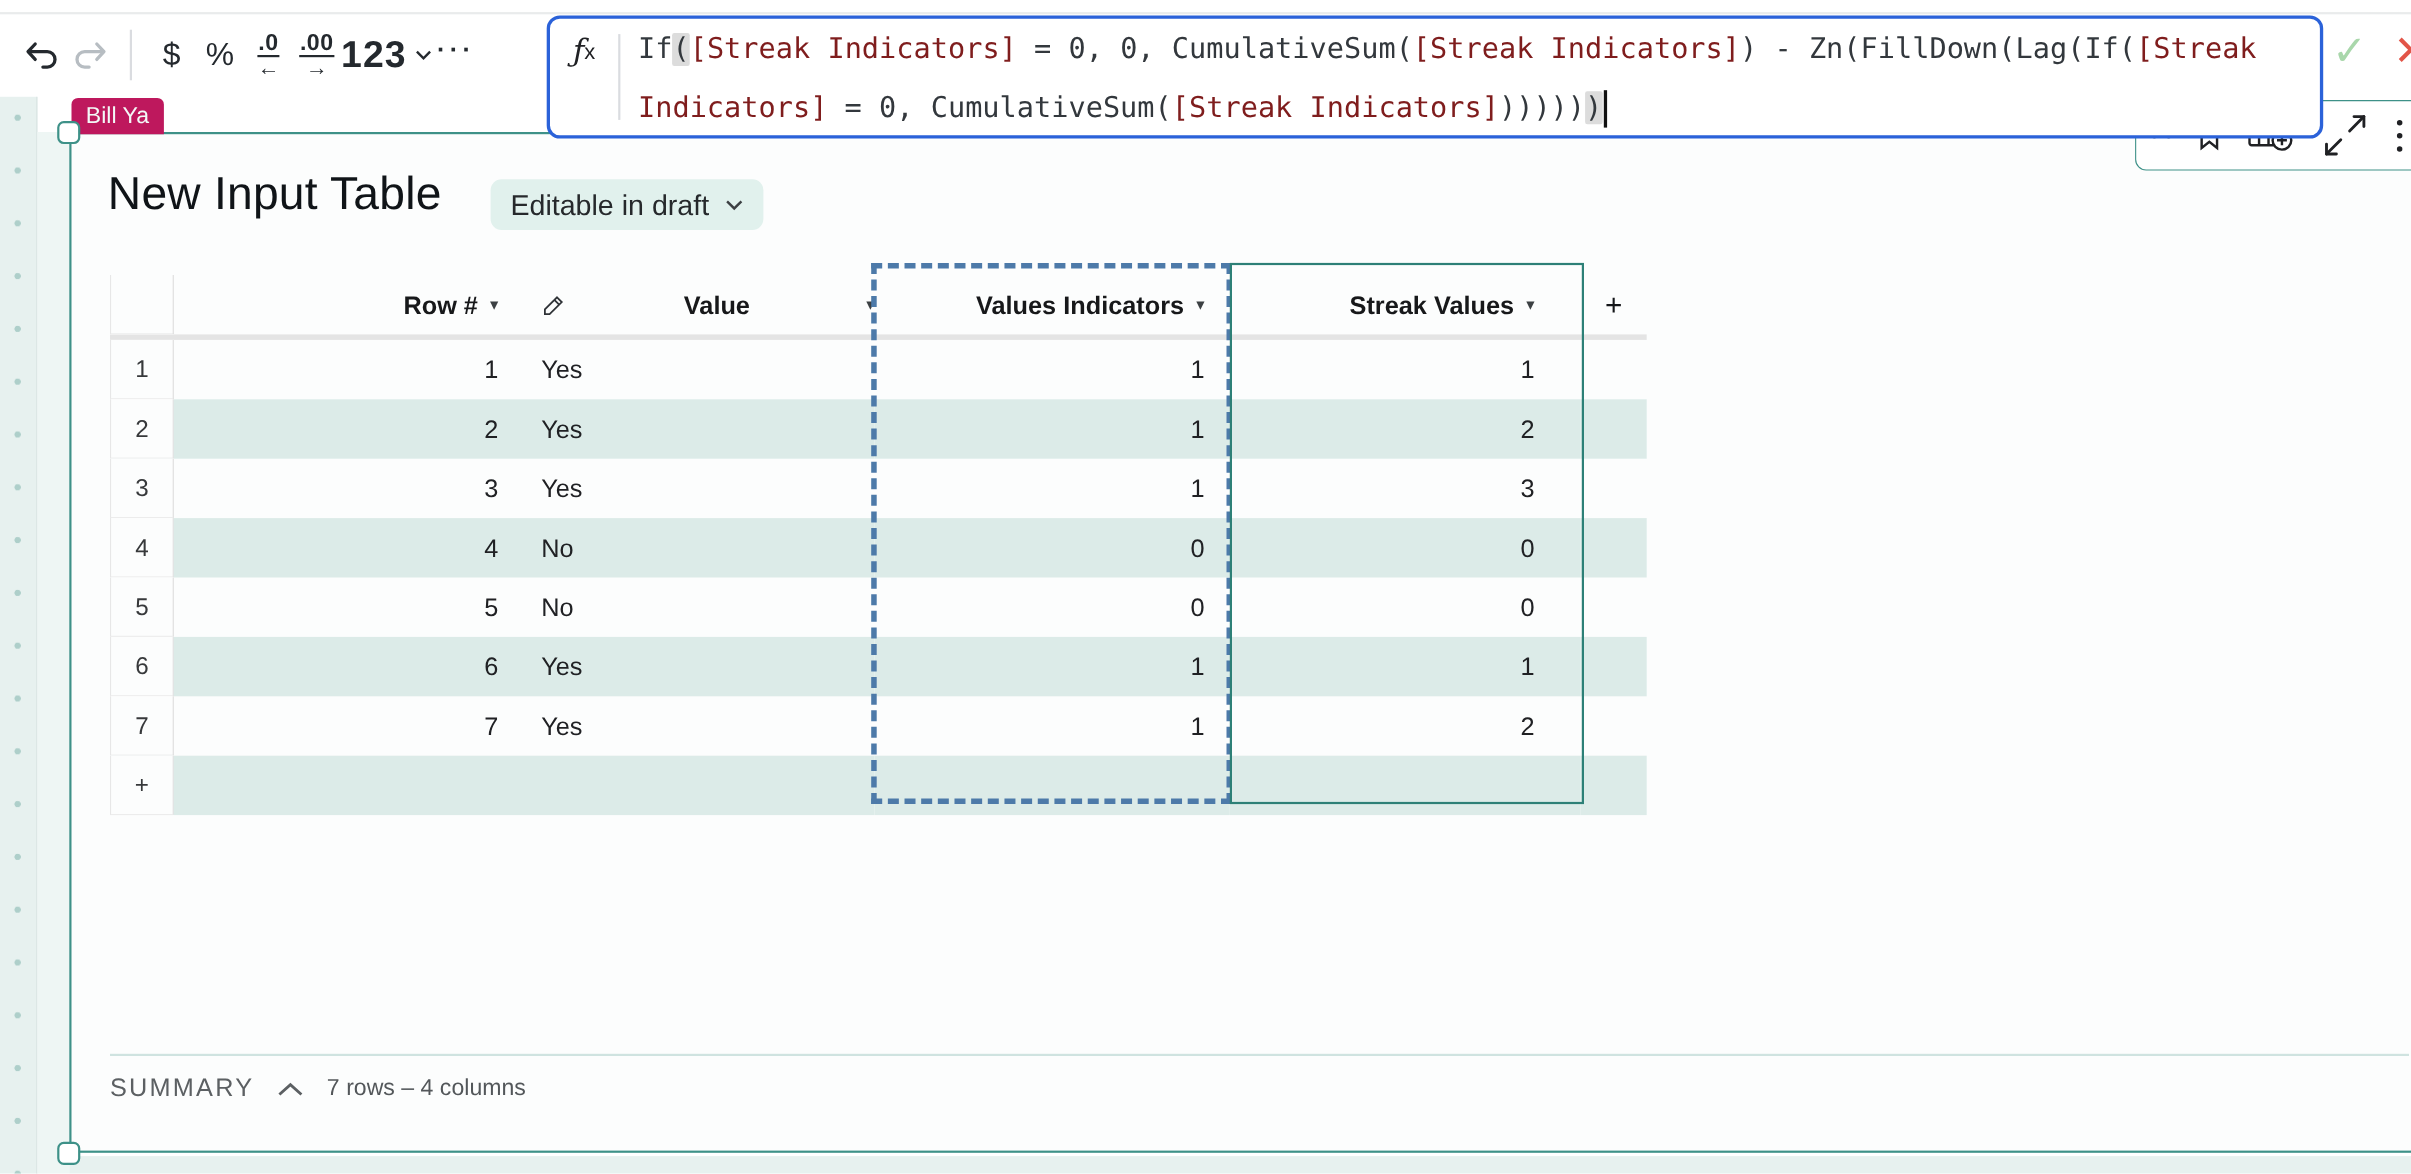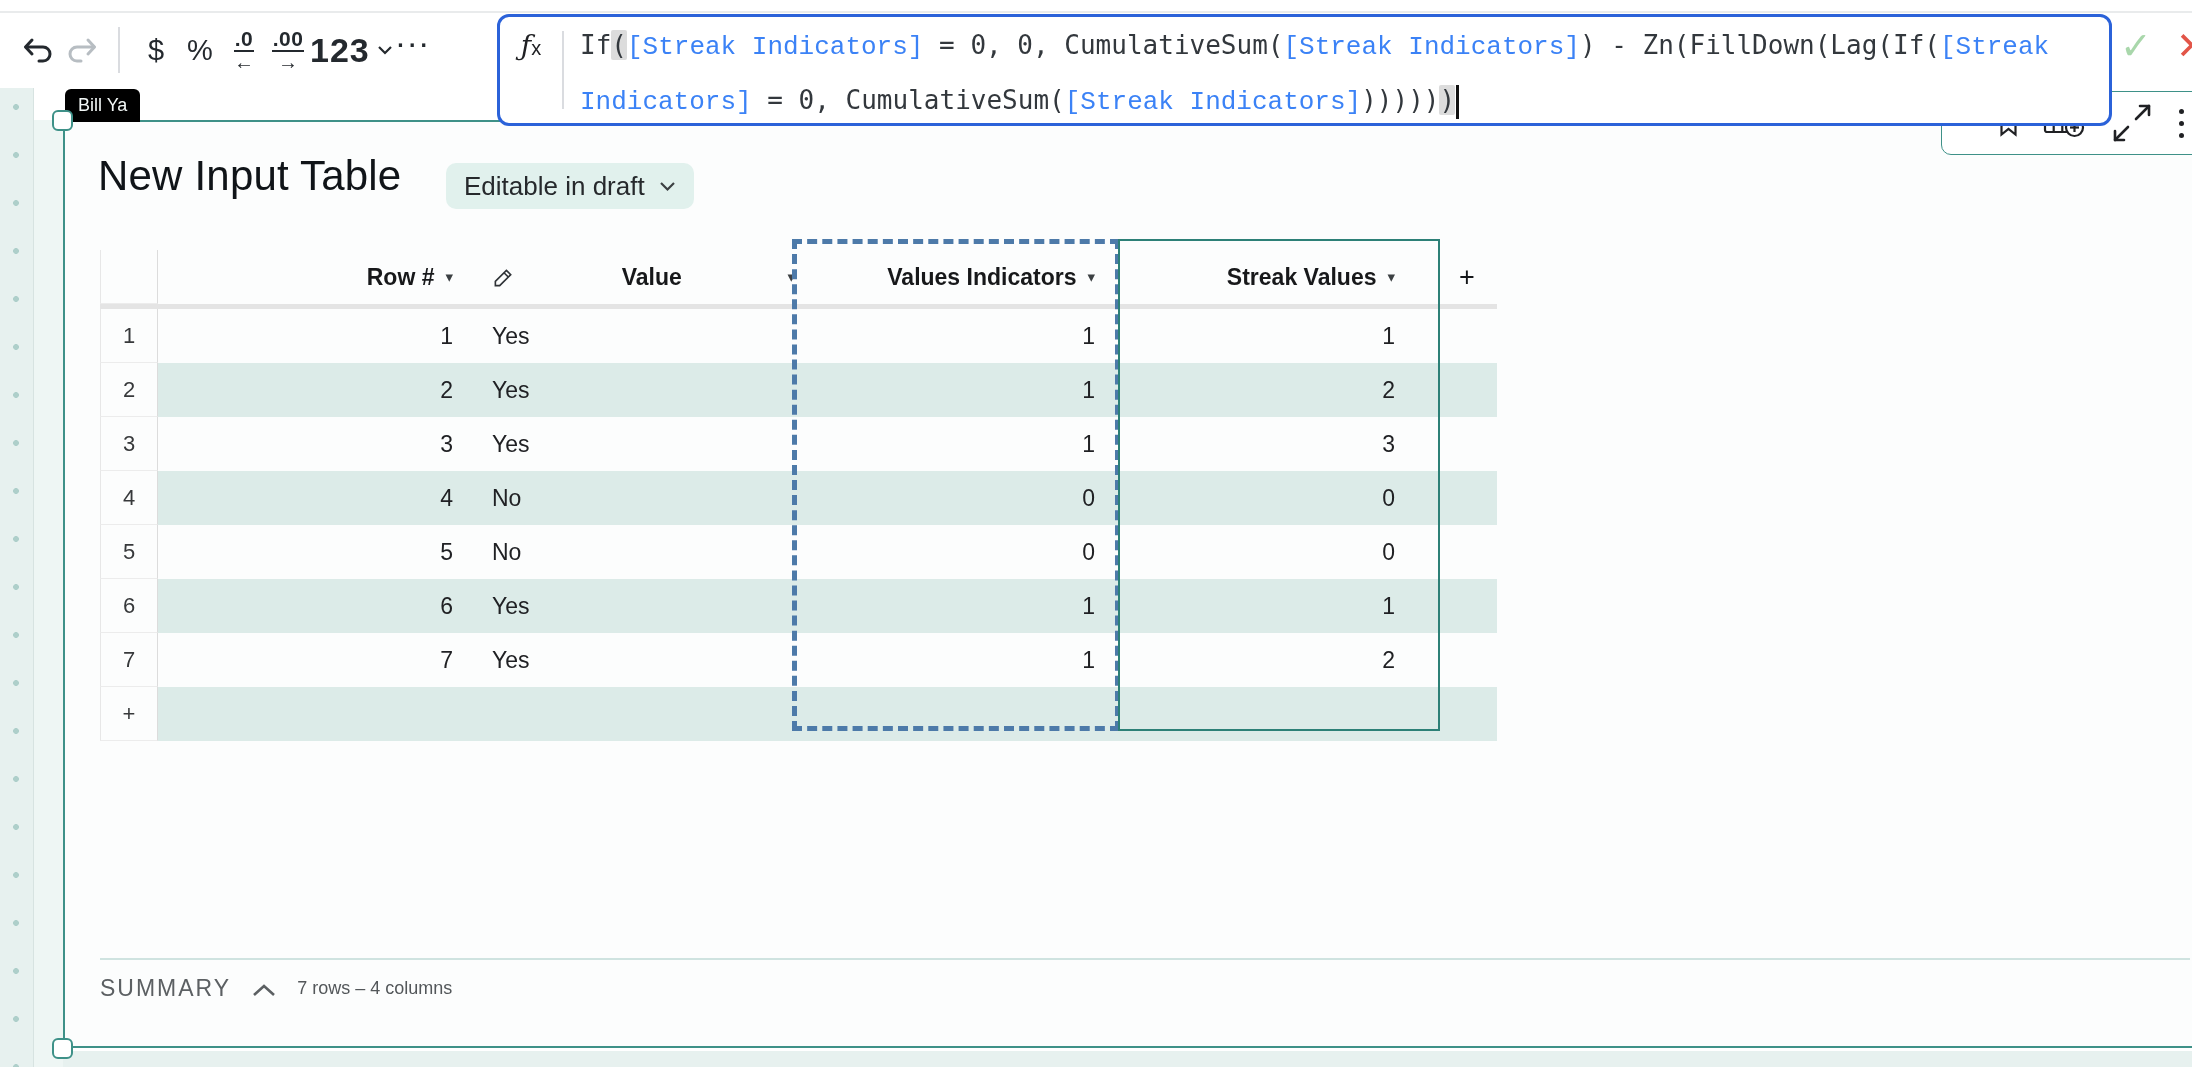--- a/index.html
+++ b/index.html
@@ -30,34 +30,34 @@
   
   #formula-bar{left:497px;top:14px;width:1615px;height:112px;background:#ffffff;border:3px solid #2b62d9;
     border-radius:12px;z-index:6;display:flex;align-items:stretch;box-sizing:border-box;}
   #fx-label{width:62px;display:flex;align-items:flex-start;justify-content:center;padding-top:12px;
     font-size:28px;color:#202124;}
   #fx-label .fx-f{font-style:italic;font-family:"DejaVu Serif",serif;}
   #fx-label .fx-x{font-size:20px;margin-top:8px;}
   #fx-sep{width:2px;background:#dadce0;margin:14px 0;}
   #flines{flex:1;padding:2px 14px 0 16px;font-family:"DejaVu Sans Mono",monospace;font-size:26px;color:#33383d;
     line-height:53px;white-space:pre;overflow:hidden;}
-  .fref{color:#3b82f6;font-family:Liberation Mono, monospace;}
+  .fref{color:#7f1d1d;}
   .fhl{background:#dcdcdc;border-radius:2px;}
   .fcursor{display:inline-block;width:3px;height:34px;background:#111;vertical-align:middle;margin-left:1px;}
   #formula-apply{left:2120px;top:24px;font-size:38px;color:#a9d7ab;z-index:6;cursor:pointer;}
   #formula-cancel{left:2176px;top:24px;font-size:38px;color:#e25548;z-index:6;cursor:pointer;}
 
   
   #widget{left:63px;top:120px;width:2139px;height:928px;background:#fcfdfd;border:2.5px solid #3e9188;
     box-sizing:border-box;z-index:1;}
   .handle{width:21px;height:21px;background:#ffffff;border:2.5px solid #3e9188;border-radius:6px;
     box-sizing:border-box;z-index:3;}
   #handle-top{left:52px;top:110px;}
   #handle-bottom{left:52px;top:1038px;}
-  #bill-tag{left:65px;top:89px;height:33px;background:#000000;color:#f3f8f7;font-size:18px;
+  #bill-tag{left:65px;top:89px;height:33px;background:#be185d;color:#f3f8f7;font-size:21px;
     display:flex;align-items:center;padding:0 13px;border-radius:6px 6px 0 0;z-index:2;cursor:pointer;}
 
   
   #float-toolbar{left:1941px;top:91px;width:261px;height:64px;background:#ffffff;border:1.5px solid #3e9188;
     border-radius:10px;z-index:4;display:flex;align-items:center;gap:24px;padding-left:14px;box-sizing:border-box;}
   .ft-icon{display:flex;align-items:center;justify-content:center;cursor:pointer;}
   .dragdots{display:flex;gap:8px;}
   .dragdots i{width:5px;height:5px;border-radius:50%;background:#6b7075;}
   .vdots{display:flex;flex-direction:column;gap:7px;}
   .vdots i{width:5px;height:5px;border-radius:50%;background:#202124;}
@@ -88,21 +88,21 @@
   .pluslbl{font-size:27px;font-weight:500;color:#141619;}
 
   
   #sel-dashed{left:727px;top:117px;width:328px;height:492px;border:5px dashed #4d7aa9;box-sizing:border-box;pointer-events:none;}
   #sel-solid{left:1053px;top:117px;width:322px;height:492px;border:2.5px solid #2d8077;box-sizing:border-box;pointer-events:none;}
 
   
   #summary-divider{left:35px;top:836px;width:2090px;height:2px;background:#cfe3e0;}
   #summary-row{left:35px;top:853px;display:flex;align-items:center;gap:20px;}
   #summary-label{font-size:23px;letter-spacing:2px;color:#5c6063;}
-  #summary-count{font-size:18px;color:#53575a;}
+  #summary-count{font-size:21px;color:#53575a;}
   #summary-toggle{display:flex;align-items:center;cursor:pointer;padding-top:3px;}
 </style>
 </head>
 <body>
 
 <div class="abs" id="top-hairline"></div>
 <div class="abs" id="left-strip"></div>
 <div class="abs" id="left-strip2"></div>
 <div class="abs" id="bottom-band"></div>
 

